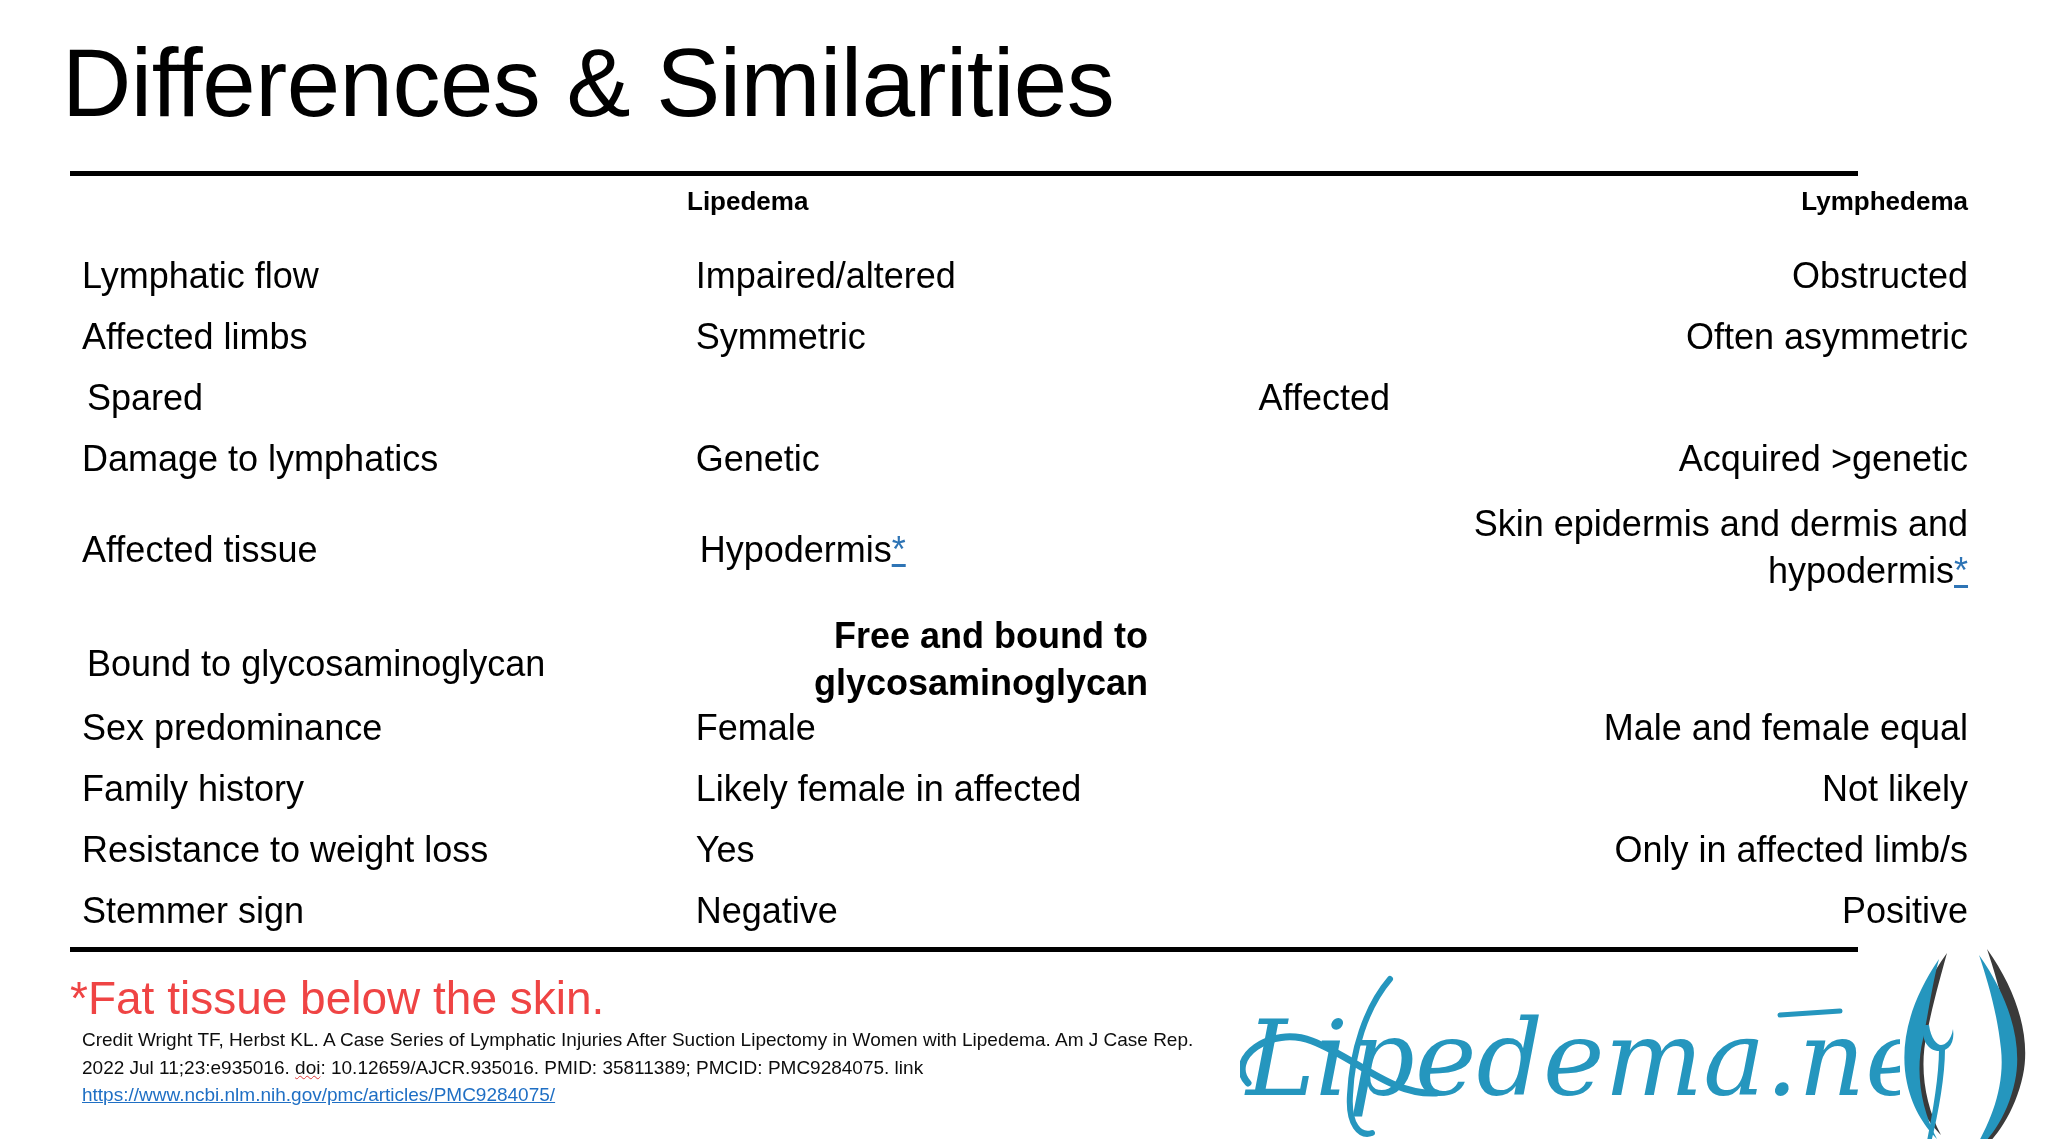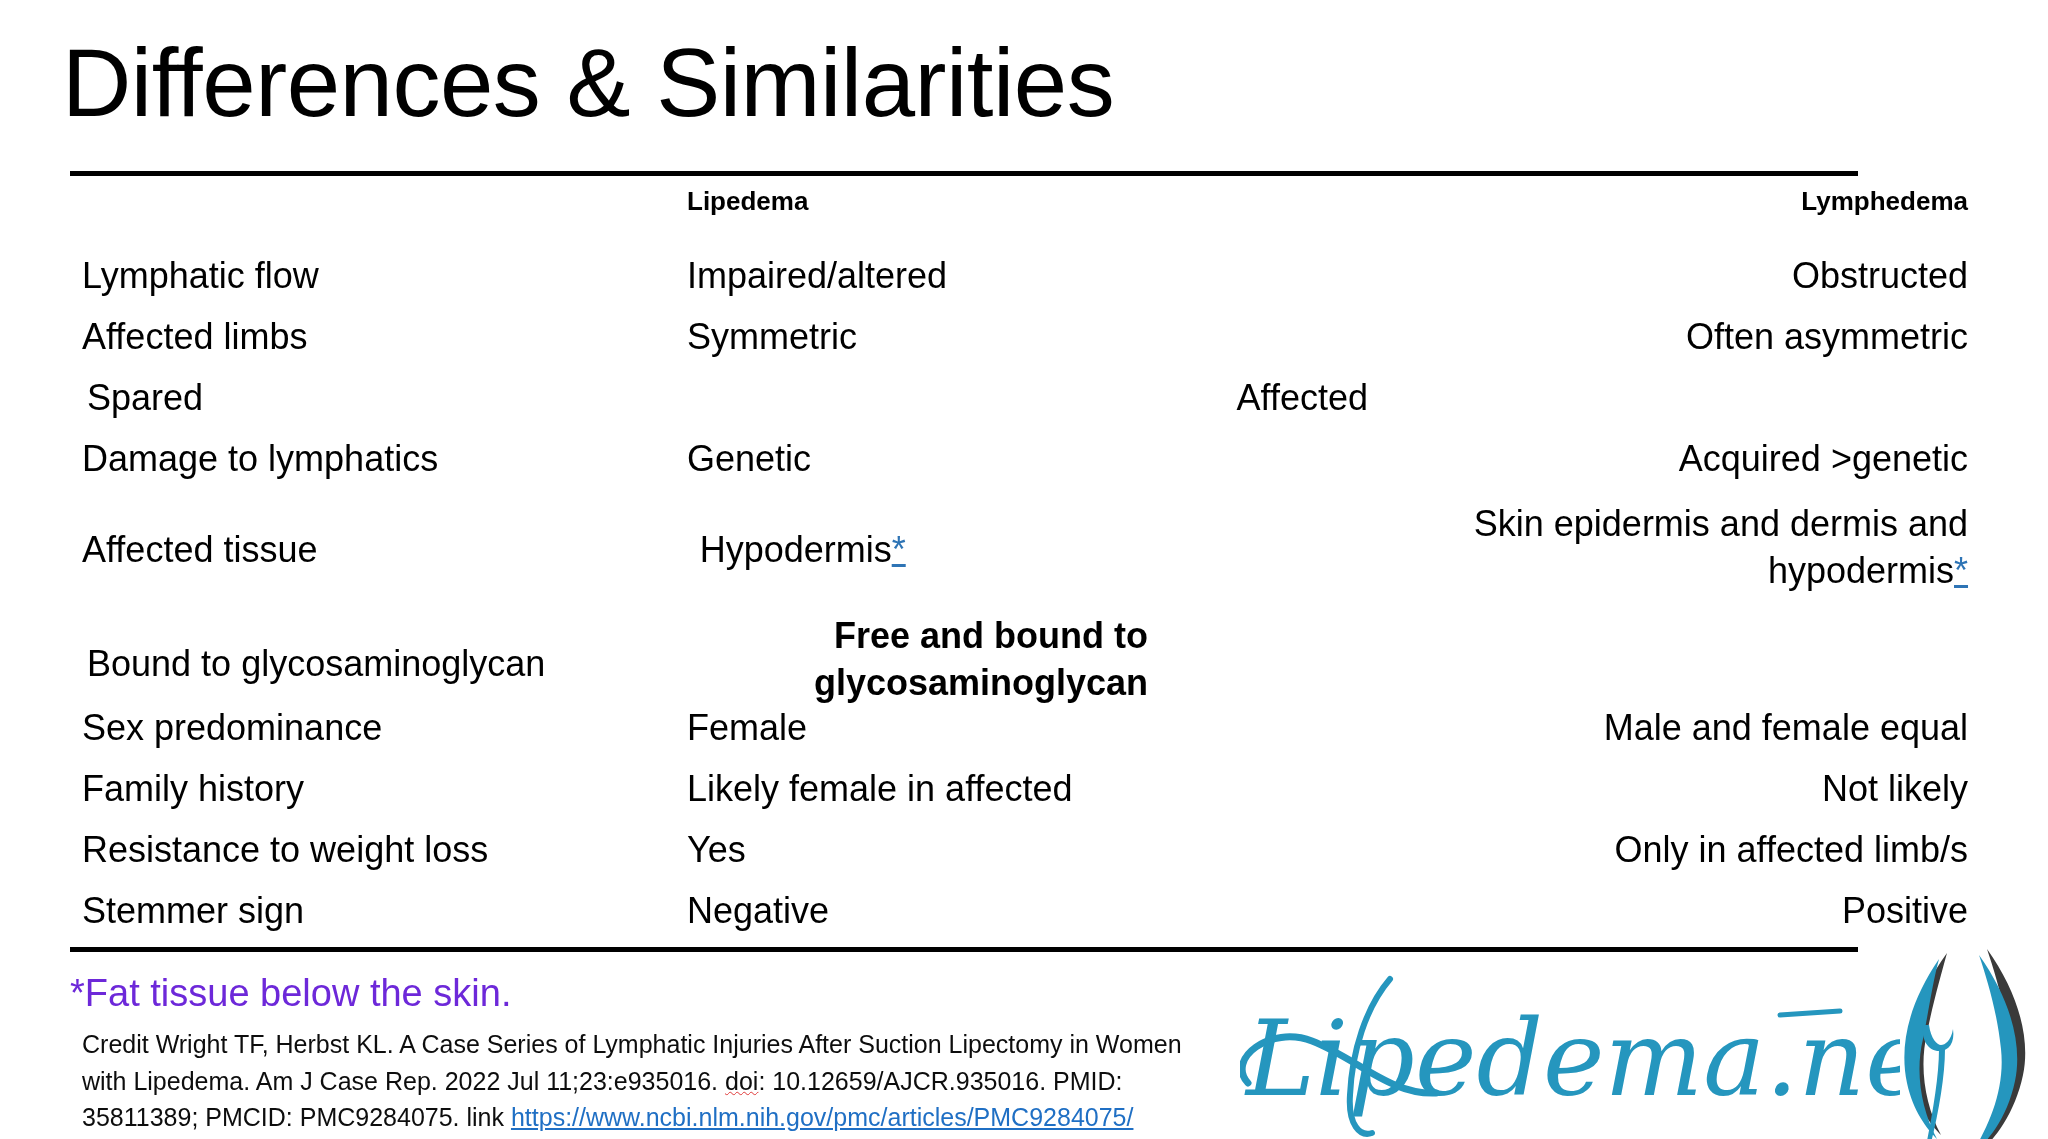--- a/index.html
+++ b/index.html
@@ -66,46 +66,46 @@
   .c-lip   { width: 600px; padding-left: 87px; }
   .c-lym   { width: 848px; padding-left: 87px; padding-right: 80px; text-align: right; }
 
   .hdr .cell {
     font-weight: bold;
     font-size: 26px;
   }
 
   
   .trow.r-head  { height: 68px; padding-top: 4px; }
-  .trow.r-std   { height: 61px; }
+  .trow.r-std   { height: 61px; gap: 22px; }
   .trow.r-tall  { height: 108px; gap: 32px; }
   .trow.r-tall2 { height: 100px; }
 
   a.star {
     color: #2E74B5;
     text-decoration: underline;
   }
 
   
   #footnote {
     position: absolute;
     left: 70px;
     top: 950px;
-    font-size: 38px;
+    font-size: 46px;
     line-height: 1.2;
-    color: #6d28d9;
+    color: #ef4444;
   }
 
   
   #credit {
     position: absolute;
     left: 82px;
     top: 1005px;
     width: 1150px;
-    font-size: 25px;
+    font-size: 19px;
     line-height: 1.46;
     color: #0d0d0d;
   }
   .doi-misspell {
     text-decoration: underline;
     text-decoration-style: wavy;
     text-decoration-color: #e03a3a;
     text-decoration-thickness: 1px;
   }
   #credit a {

